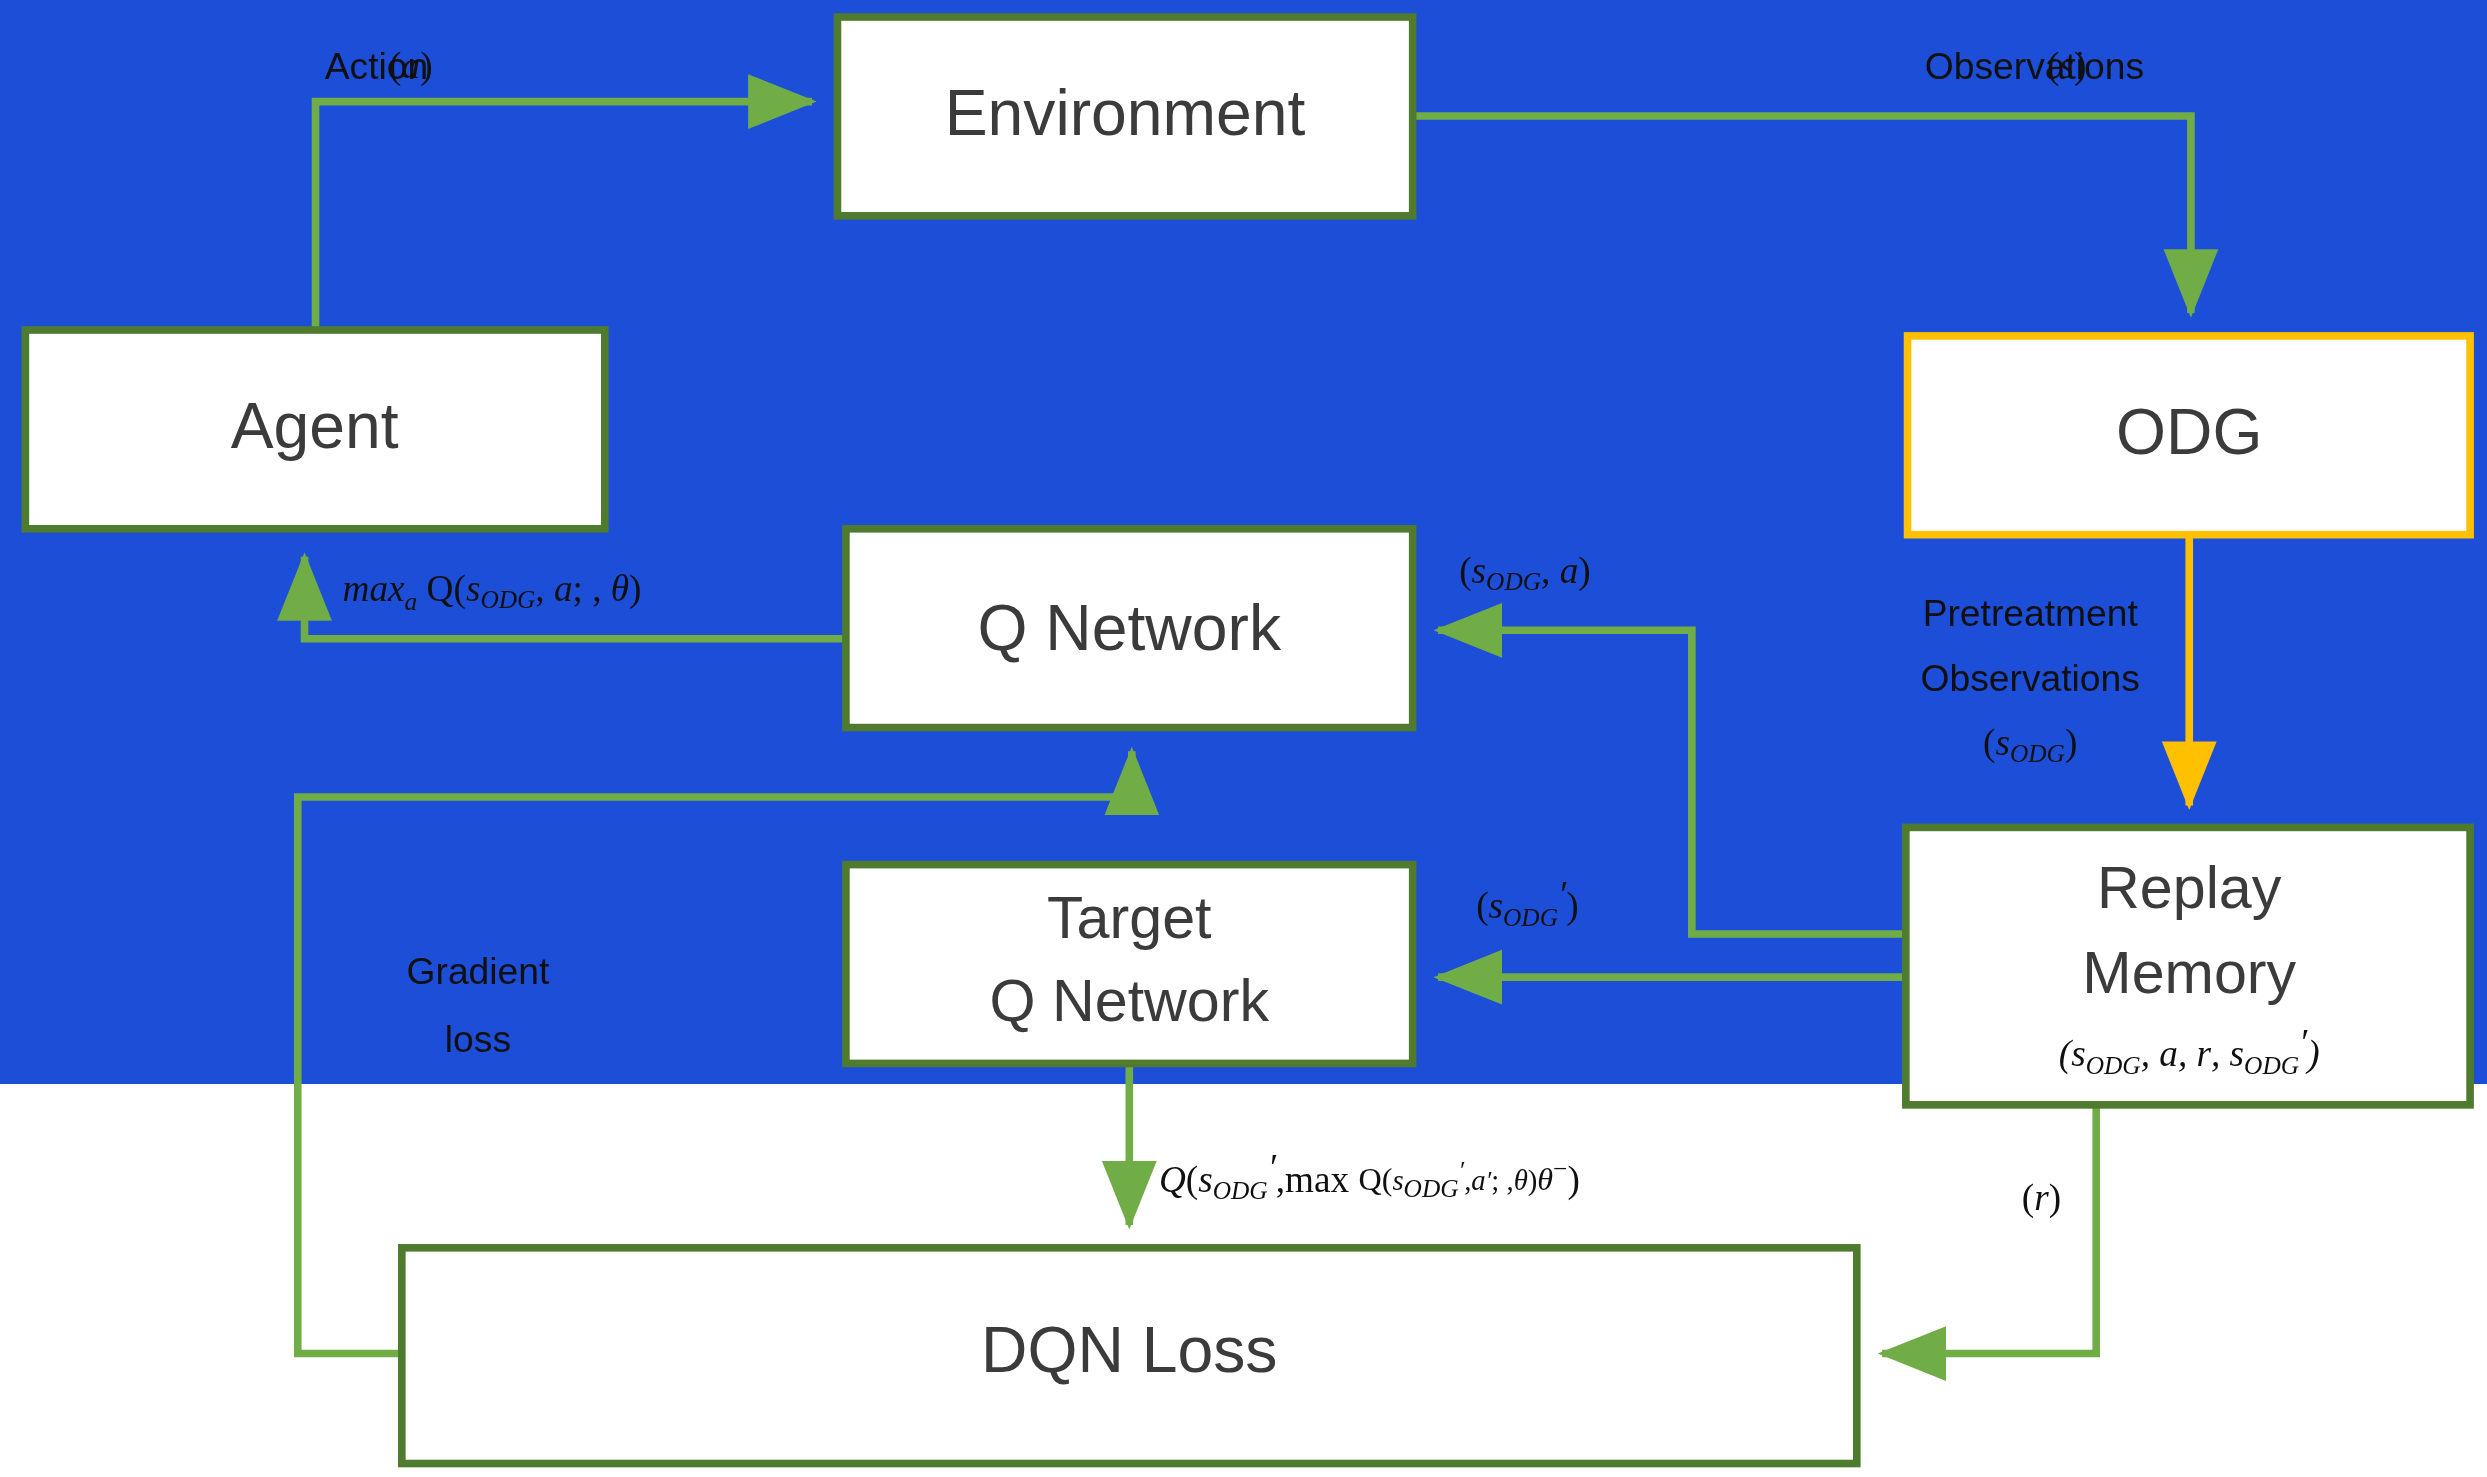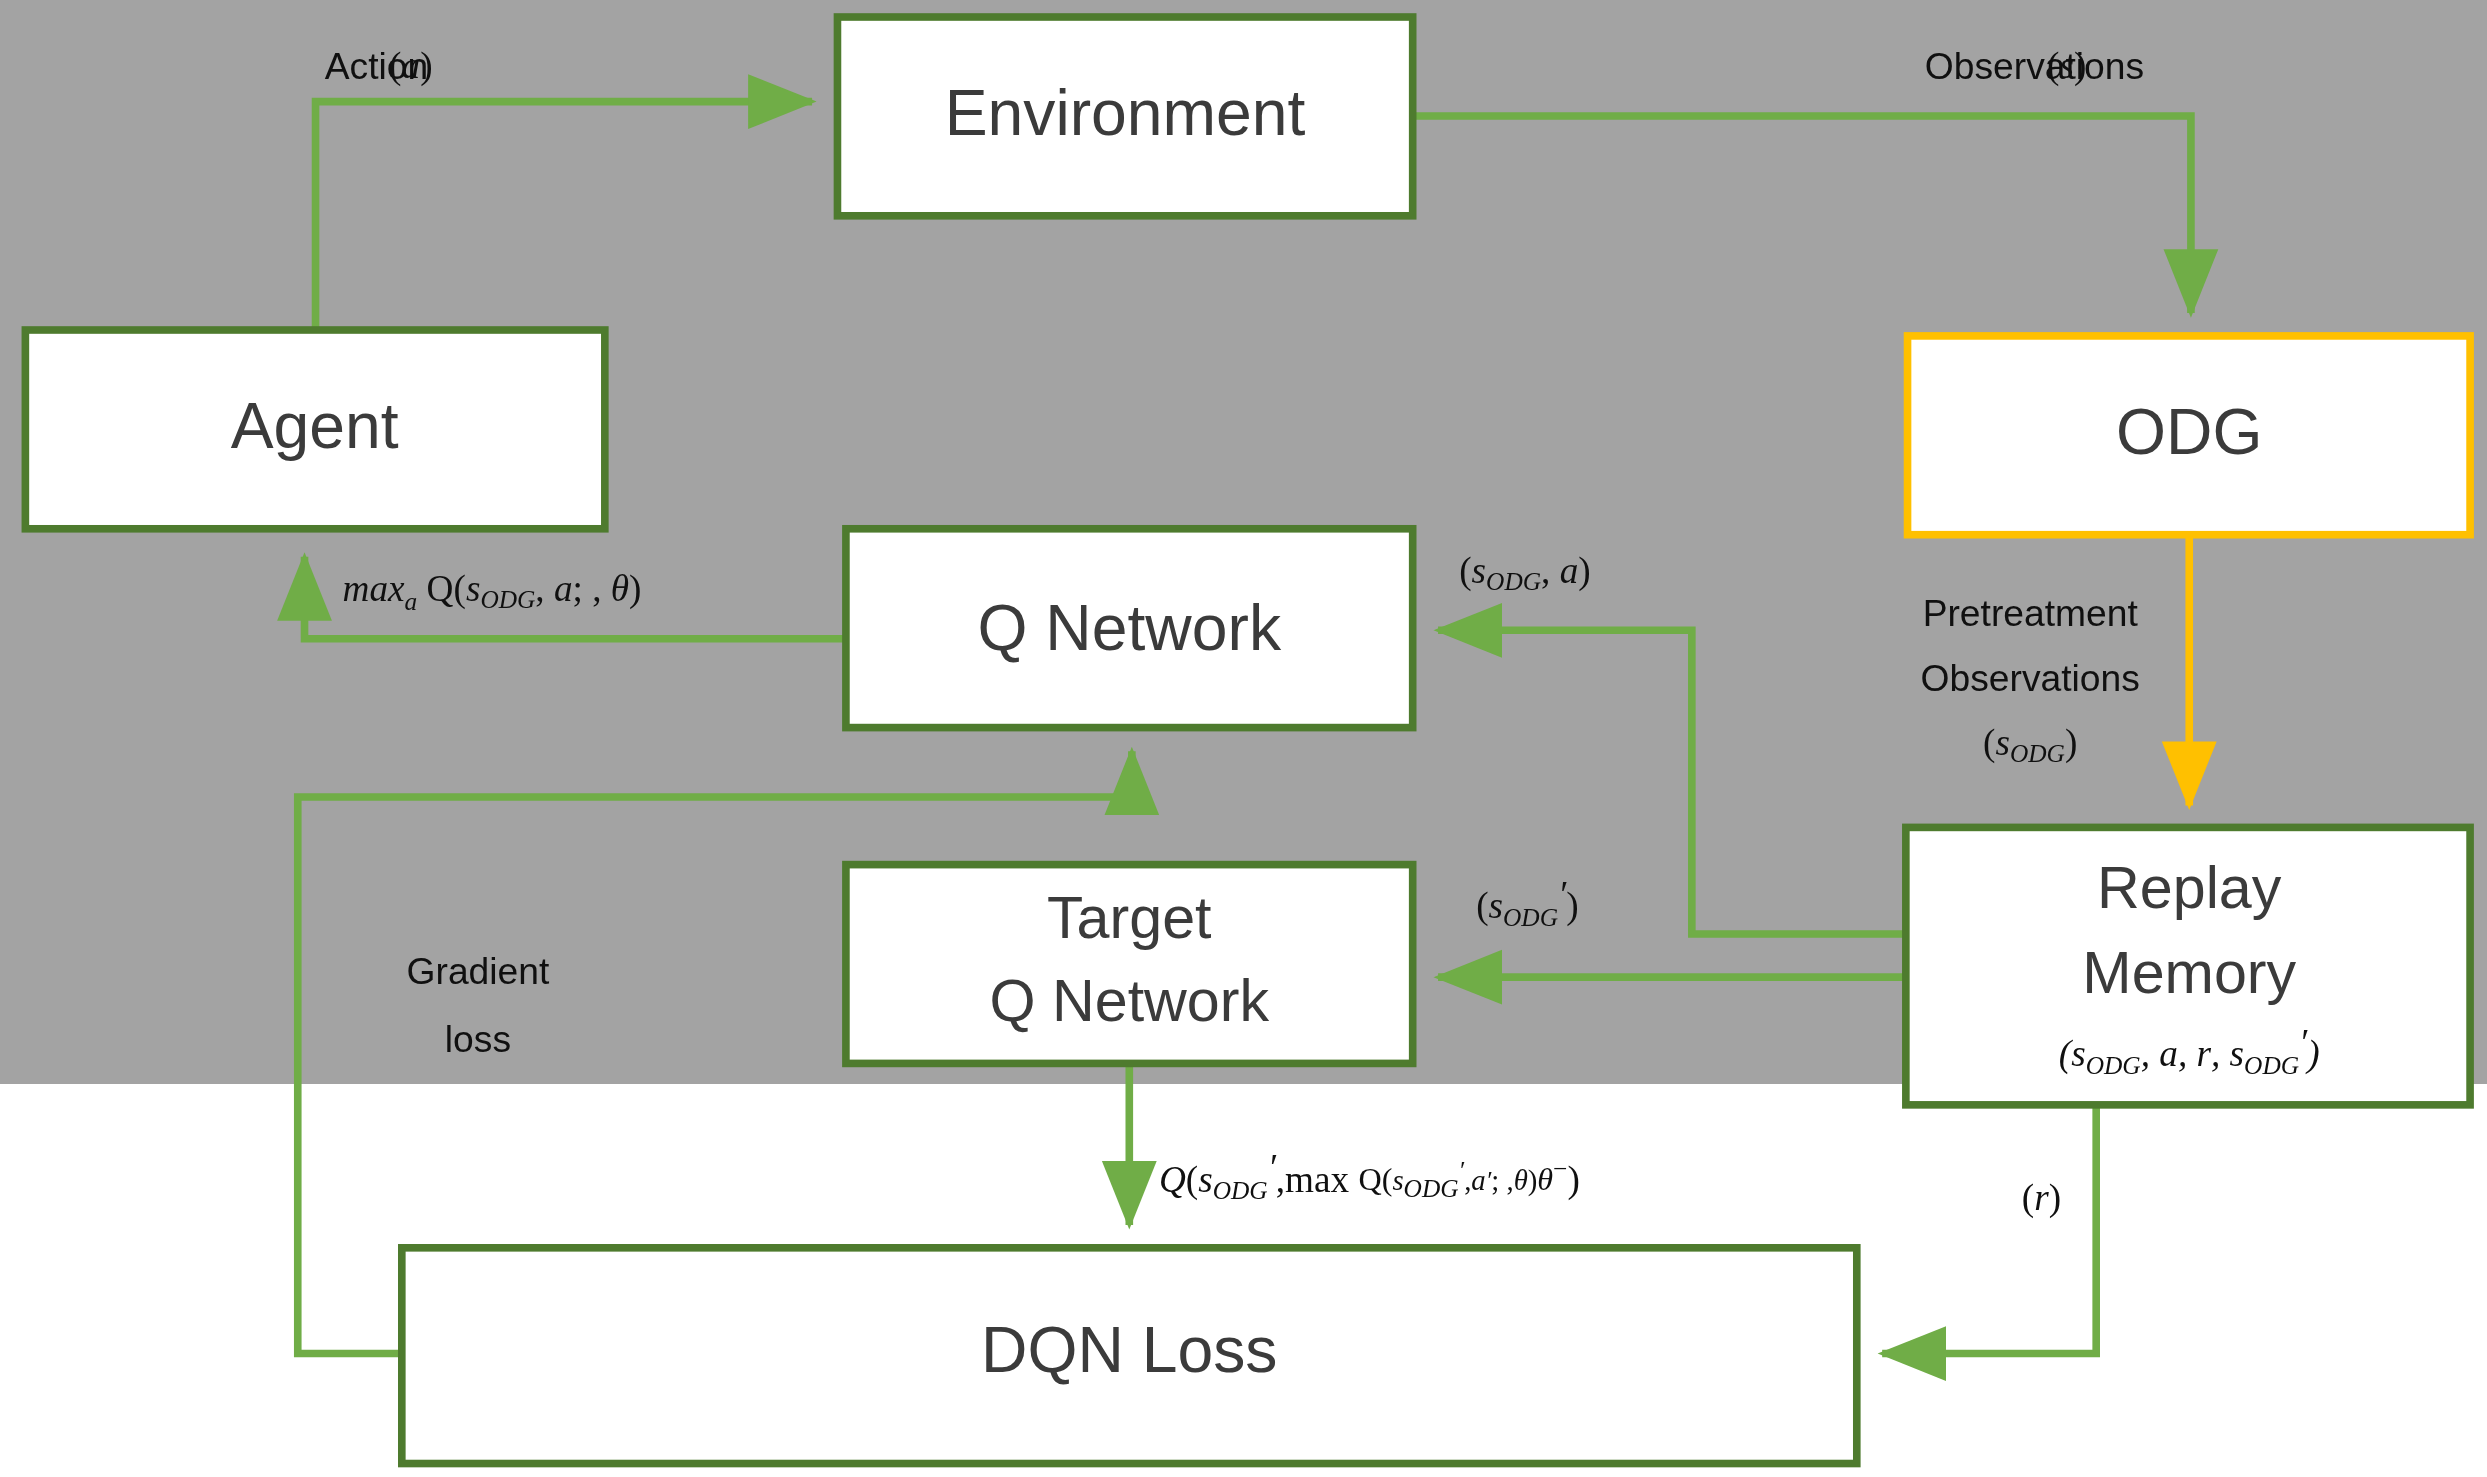--- a/index.html
+++ b/index.html
@@ -11,21 +11,21 @@
   body {
     width: 2487px;
     height: 1478px;
     font-family: "Liberation Sans", sans-serif;
     overflow: hidden;
   }
   #diagram-root {
     position: relative;
     width: 2487px;
     height: 1084px;
-    background: #a3a3a3;
+    background: #1d4ed8;
   }
   svg.canvas {
     position: absolute;
     top: 0;
     left: 0;
     width: 2487px;
     height: 1478px;
   }
   .box-label {
     fill: #3b3b3b;

